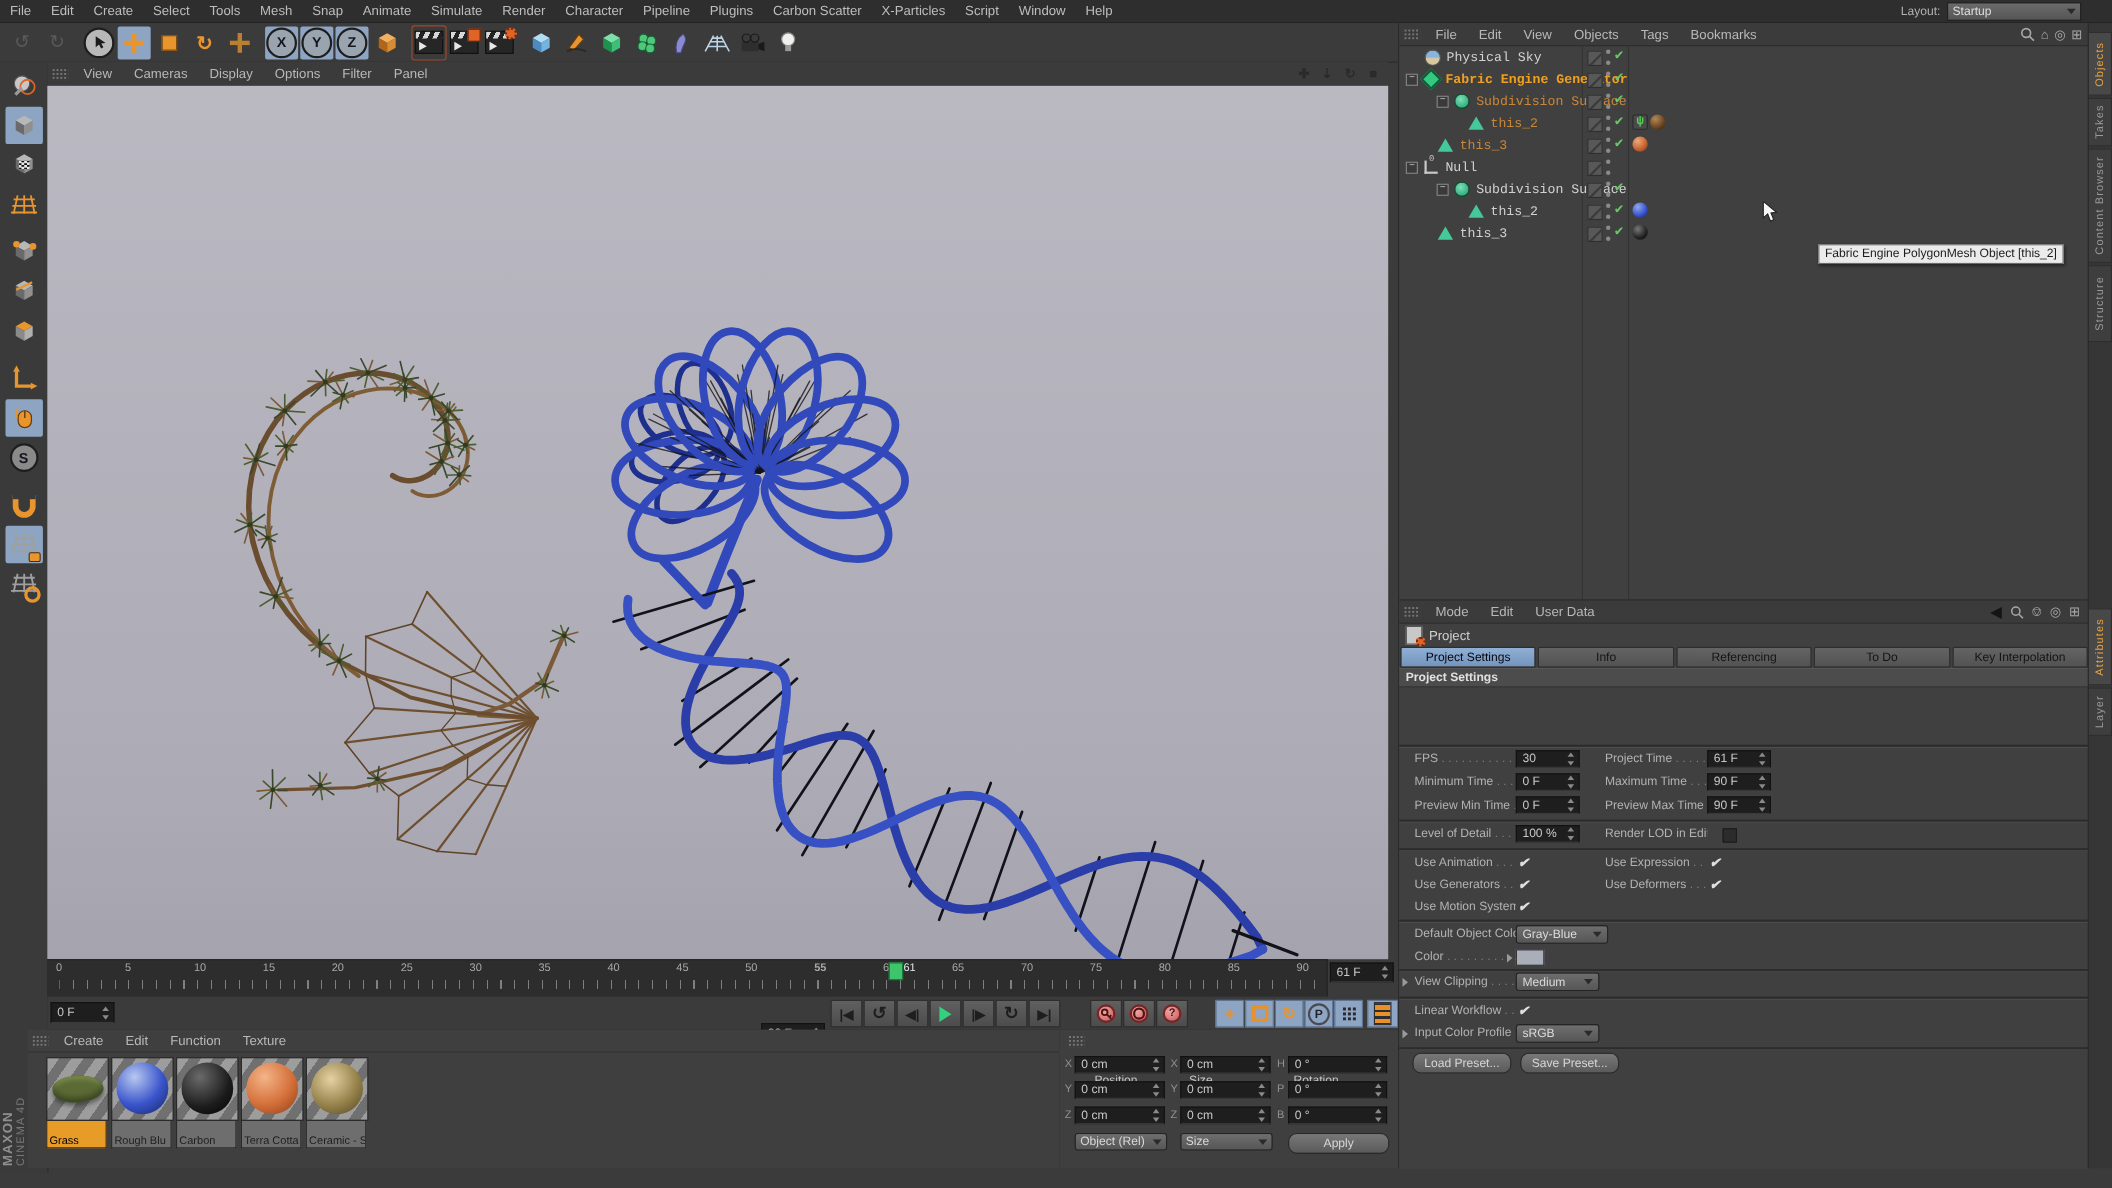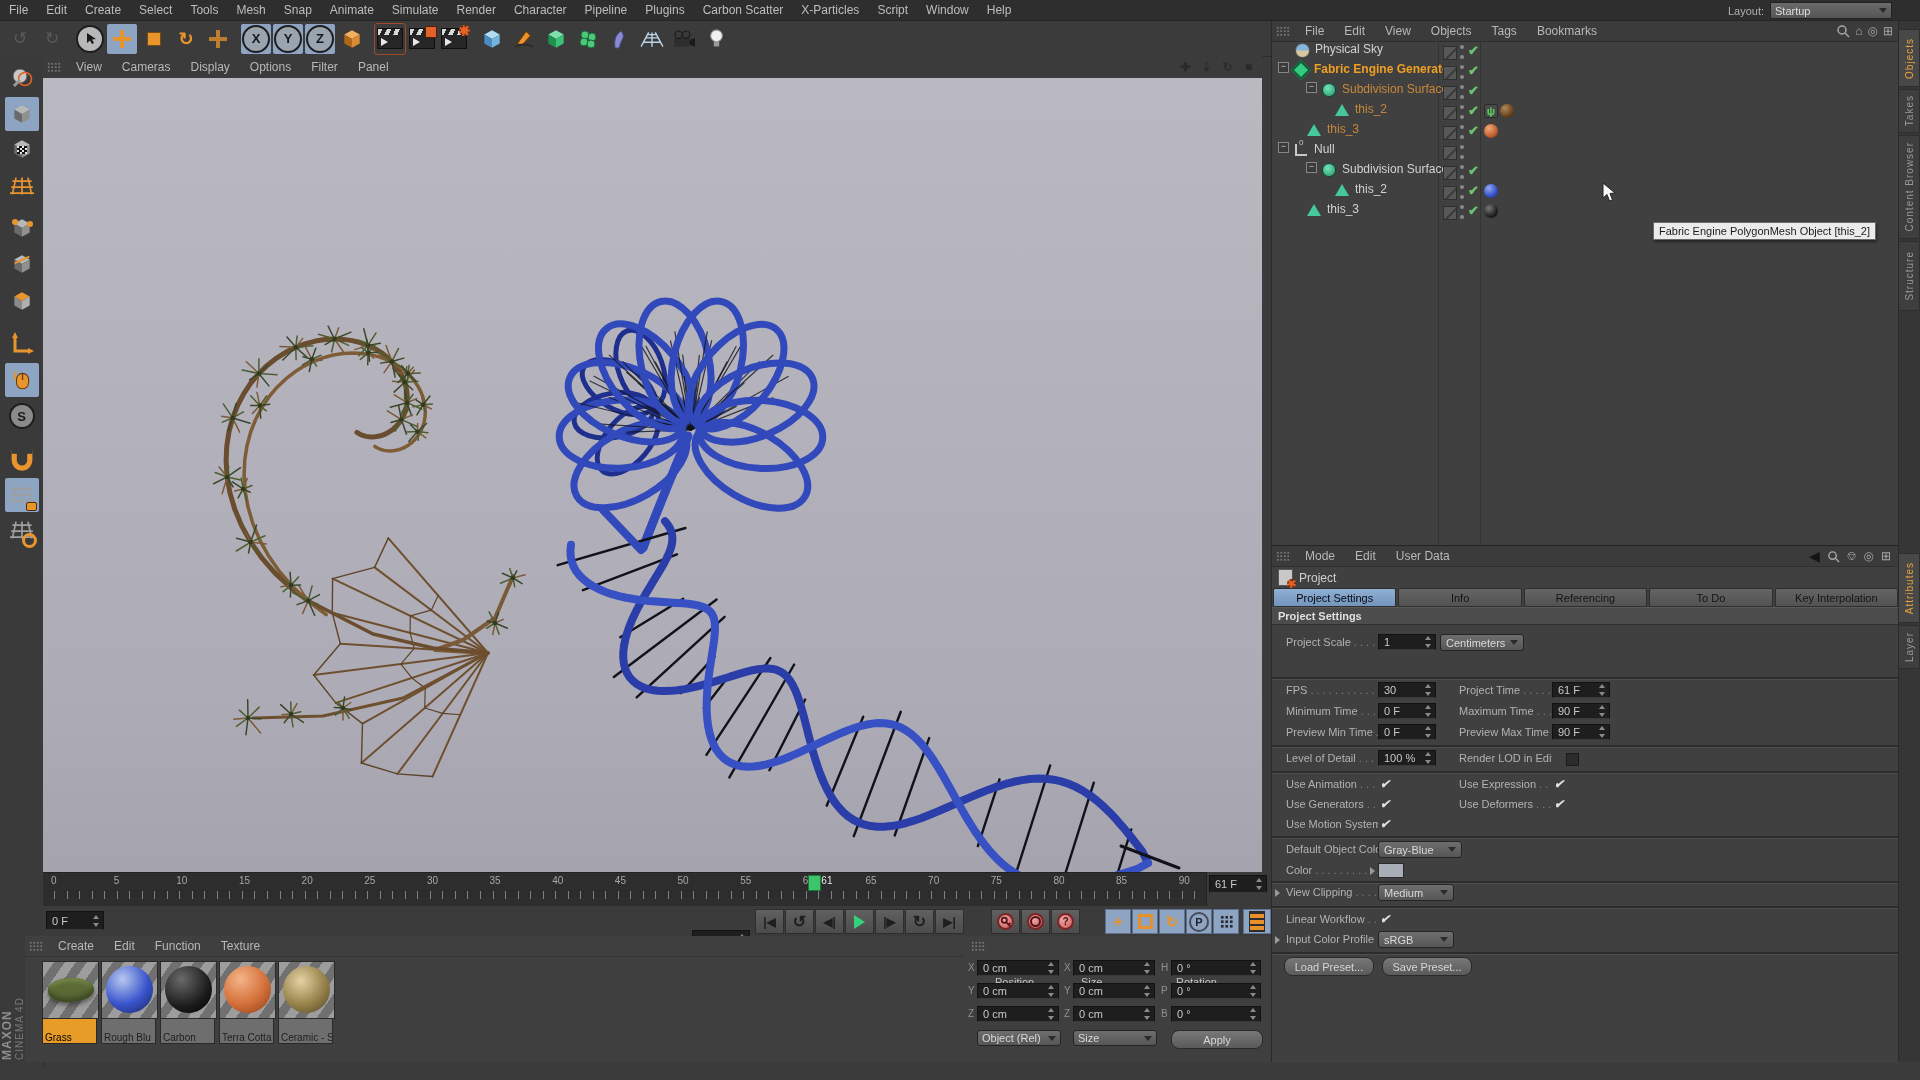--- a/index.html
+++ b/index.html
@@ -96,21 +96,21 @@
   .cfield{position:absolute;width:82px;height:16px;}
   .cdd{position:absolute;height:16px;background:linear-gradient(#6e6e6e,#565656);border:1px solid #242424;border-radius:3px;color:#d8d8d8;font-size:11px;display:flex;align-items:center;justify-content:space-between;padding:0 4px;box-sizing:border-box;}
   .cbtn{position:absolute;height:17px;background:linear-gradient(#787878,#5a5a5a);border:1px solid #2a2a2a;border-radius:8px;color:#d8d8d8;font-size:11px;display:flex;align-items:center;justify-content:center;}
   
   #rpanel{left:1271px;top:21px;width:627px;height:1041px;background:#404040;border-left:1px solid #2a2a2a;position:absolute;}
   #om-menu{height:20px;display:flex;align-items:center;background:#3b3b3b;border-bottom:1px solid #2e2e2e;}
   .omi{padding:0 10px;font-size:12px;color:#b8b8b8;}
   #om-icons{position:absolute;right:6px;top:3px;display:flex;gap:5px;}
   #om-tree{position:absolute;left:0;top:21px;width:627px;height:503px;}
   .colline{position:absolute;top:0;bottom:0;width:1px;background:#333;}
-  .orow{position:relative;height:20px;display:flex;font-size:12px;}
+  .orow{position:relative;height:20px;display:flex;align-items:center;font-size:12px;font-family:Liberation Mono, monospace;}
   .exp{width:9px;height:9px;border:1px solid #888;background:#3a3a3a;color:#ccc;font-size:9px;line-height:7px;text-align:center;margin-right:4px;flex:0 0 auto;}
   .oicon{width:16px;height:16px;margin-right:5px;display:flex;align-items:center;justify-content:center;flex:0 0 auto;}
   .st-normal{color:#d2d2d2;}
   .st-active{color:#f0a021;font-weight:bold;}
   .st-selected{color:#c9873a;}
   .lay{position:absolute;left:171px;top:4px;width:12px;height:12px;background:#585858;border:1px solid #2e2e2e;overflow:hidden;}
   .lay::before{content:"";position:absolute;left:-2px;top:5px;width:20px;height:2px;background:#3a3a3a;transform:rotate(-45deg);}
   .vdots{position:absolute;left:188px;top:3px;width:4px;height:14px;display:flex;flex-direction:column;justify-content:space-between;}
   .vdots i{width:4px;height:4px;border-radius:50%;background:#8a8a8a;}
   .chk{position:absolute;left:196px;top:1px;color:#6ec46e;font-size:13px;font-weight:bold;}
@@ -784,21 +784,21 @@
       <span class="tick" style="left: 70.65px;">5</span>
       <span class="tick" style="left: 133.3px;">10</span>
       <span class="tick" style="left: 195.95px;">15</span>
       <span class="tick" style="left: 258.6px;">20</span>
       <span class="tick" style="left: 321.25px;">25</span>
       <span class="tick" style="left: 383.9px;">30</span>
       <span class="tick" style="left: 446.55px;">35</span>
       <span class="tick" style="left: 509.2px;">40</span>
       <span class="tick" style="left: 571.85px;">45</span>
       <span class="tick" style="left: 634.5px;">50</span>
-      <span class="tick" style="left: 697.15px;">55</span>
+      <span class="tick" style="left: 697.15px; font-weight: bold;">55</span>
       <span class="tick" style="left: 759.8px;">60</span>
       <span class="tick" style="left: 822.45px;">65</span>
       <span class="tick" style="left: 885.1px;">70</span>
       <span class="tick" style="left: 947.75px;">75</span>
       <span class="tick" style="left: 1010.4px;">80</span>
       <span class="tick" style="left: 1073.05px;">85</span>
       <span class="tick" style="left: 1135.7px; text-align: center;">90</span>
       <div id="playhead" style="left: 765.33px;"></div>
       <span id="playhead-label" style="left: 778.33px;">61</span>
     </div>
@@ -1166,31 +1166,20 @@
       </div>
       <div id="am-tabs">
         <div class="amtab act">Project Settings</div>
         <div class="amtab">Info</div>
         <div class="amtab">Referencing</div>
         <div class="amtab">To Do</div>
         <div class="amtab">Key Interpolation</div>
       </div>
       <div id="am-section">Project Settings</div>
 
-      <div class="arow" style="top:87px">
-        <span class="albl">Project Scale</span>
-        <div class="field afield">
-            <span>1</span>
-            <span class="spin"></span>
-          </div>
-        <div class="add" style="left:168px;width:84px">
-            <span>Centimeters</span>
-            <span class="dd-arrow"></span>
-          </div>
-      </div>
       <div class="adiv" style="top:131px"></div>
       <div class="arow" style="top:135px">
         <span class="albl">FPS</span>
         <div class="field afield">
             <span>30</span>
             <span class="spin"></span>
           </div>
         <span class="arlbl">Project Time</span>
         <div class="field afield2">
             <span>61 F</span>

